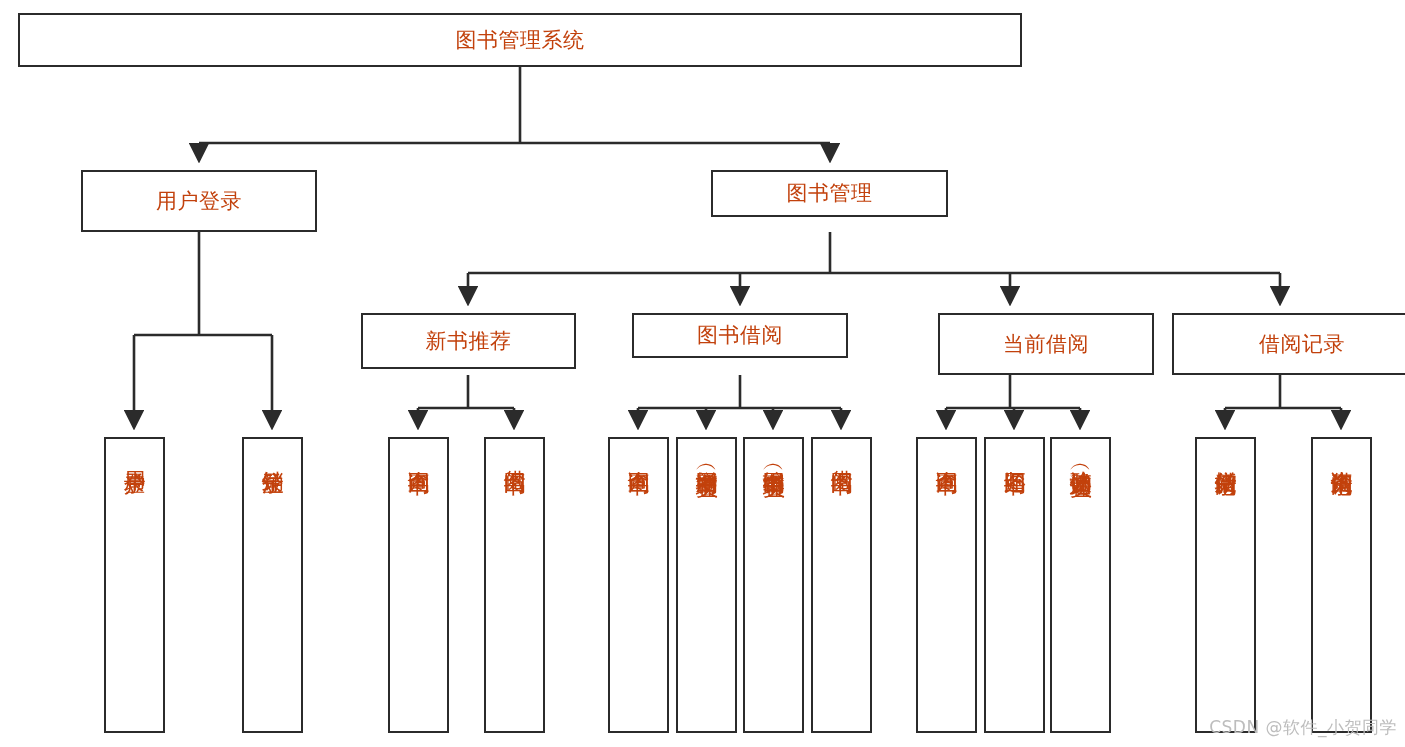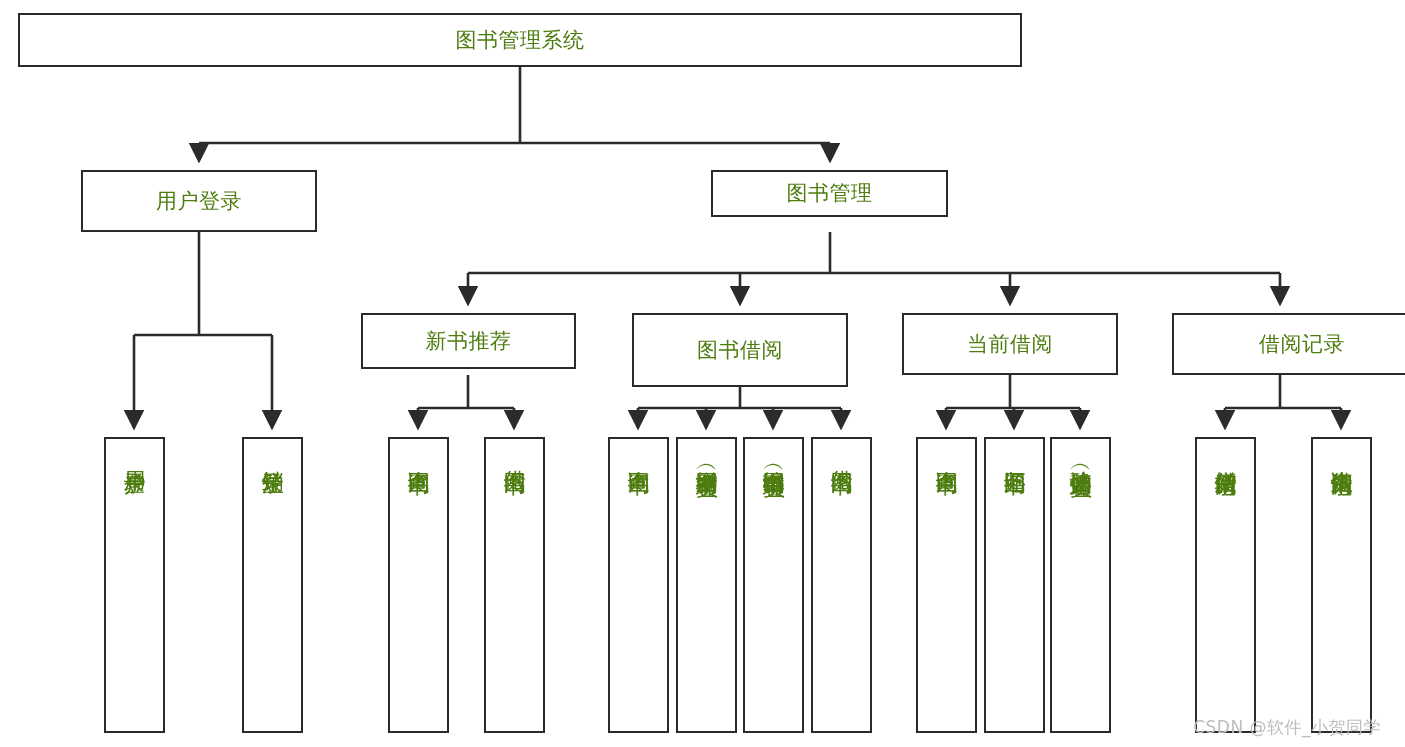--- a/index.html
+++ b/index.html
@@ -28,42 +28,42 @@
     position: absolute;
     box-sizing: border-box;
     background: #ffffff;
     border: 2px solid #2b2b2b;
     display: flex;
     align-items: center;
     justify-content: center;
     z-index: 2;
   }
   .node .lbl {
-    color: #4d7c0f;
+    color: #c2410c;
     font-size: 21px;
     line-height: 1.08;
     letter-spacing: 0.5px;
     white-space: nowrap;
   }
   .node.leaf {
     align-items: flex-start;
     padding-top: 14px;
   }
   .node.leaf .lbl {
     writing-mode: vertical-rl;
     text-orientation: upright;
     font-size: 22px;
     line-height: 1.12;
     letter-spacing: 1px;
     white-space: normal;
     max-height: 268px;
   }
   .watermark {
     position: absolute;
-    right: 24px;
+    right: 8px;
     bottom: 8px;
     font-size: 17px;
     color: #bdbdbd;
     letter-spacing: 0.5px;
     z-index: 3;
     white-space: nowrap;
   }
 </style>
 </head>
 <body>
@@ -127,24 +127,24 @@
   <div class="node" style="left:81px; top:170px; width:236px; height:62px;">
     <span class="lbl">用户登录</span>
   </div>
   <div class="node" style="left:711px; top:170px; width:237px; height:47px;">
     <span class="lbl">图书管理</span>
   </div>
 
   <div class="node" style="left:361px; top:313px; width:215px; height:56px;">
     <span class="lbl">新书推荐</span>
   </div>
-  <div class="node" style="left:632px; top:313px; width:216px; height:74px;">
+  <div class="node" style="left:632px; top:313px; width:216px; height:45px;">
     <span class="lbl">图书借阅</span>
   </div>
-  <div class="node" style="left:902px; top:313px; width:216px; height:62px;">
+  <div class="node" style="left:938px; top:313px; width:216px; height:62px;">
     <span class="lbl">当前借阅</span>
   </div>
   <div class="node" style="left:1172px; top:313px; width:260px; height:62px;">
     <span class="lbl">借阅记录</span>
   </div>
 
   <div class="node leaf" style="left:104px; top:437px; width:61px; height:296px;">
     <span class="lbl">用户登录</span>
   </div>
   <div class="node leaf" style="left:242px; top:437px; width:61px; height:296px;">

